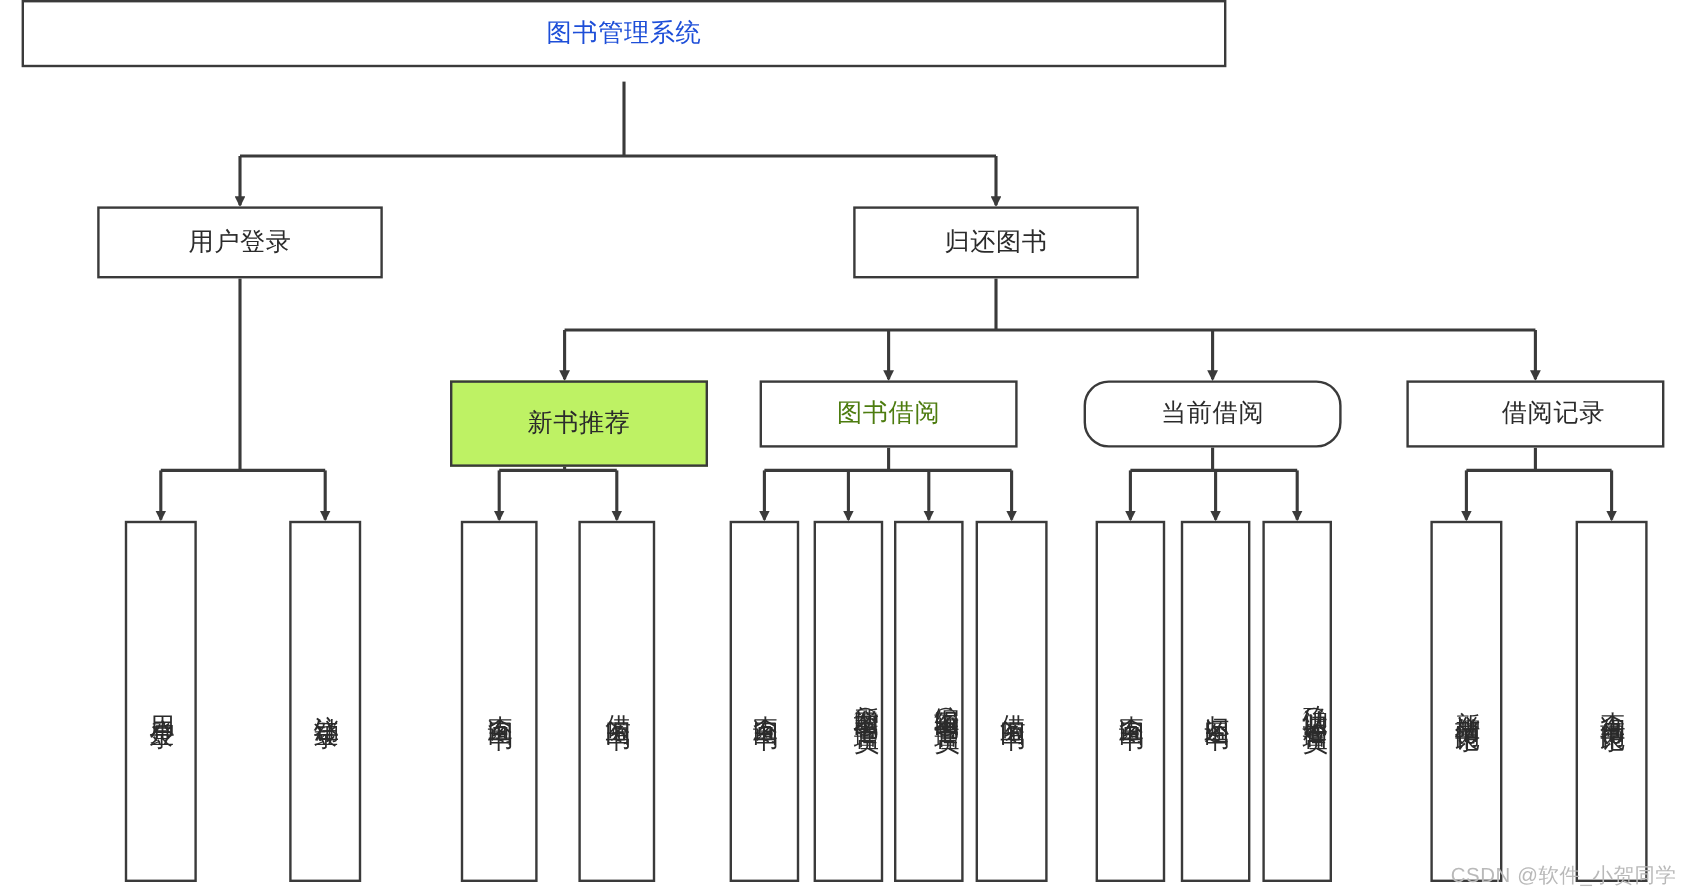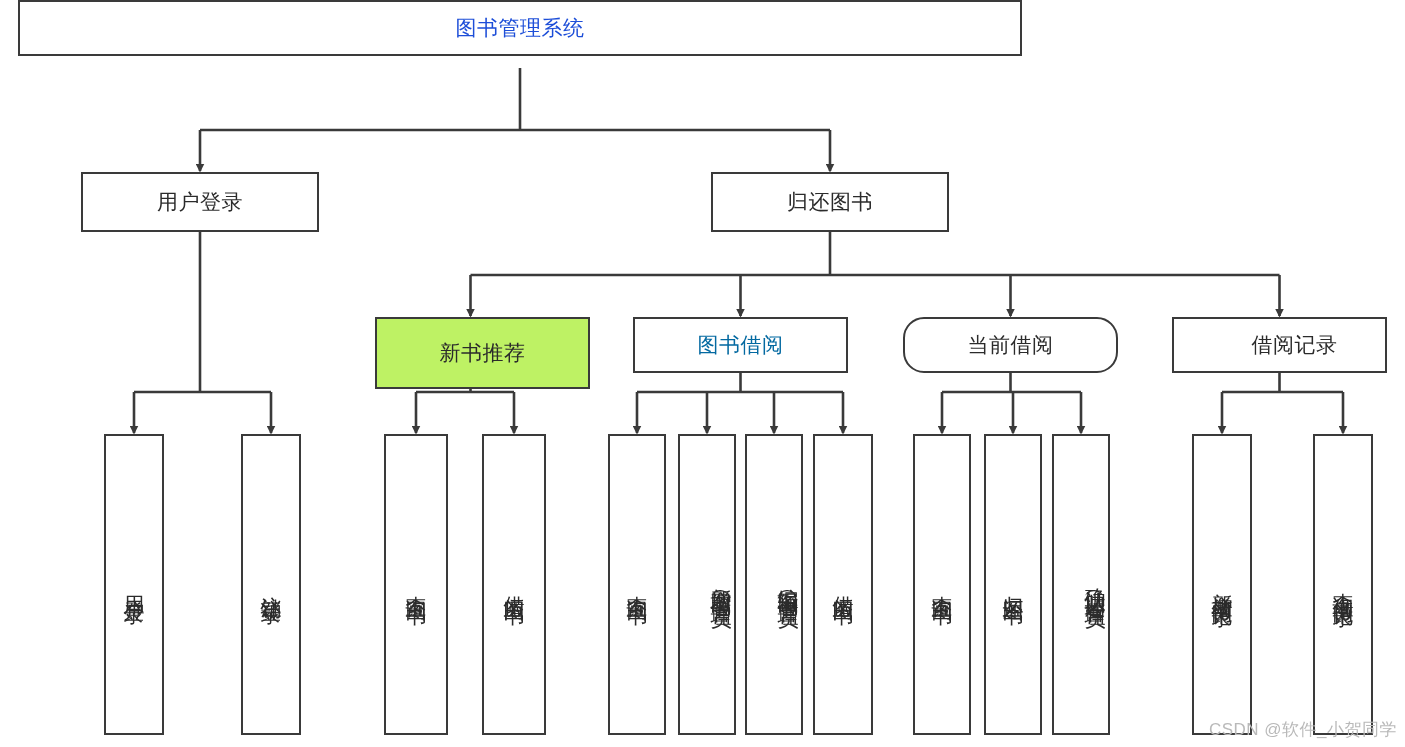--- a/index.html
+++ b/index.html
@@ -117,21 +117,21 @@
       </div>
       <div class="node horizontal" style="left: 81px; top: 172px; width: 238px; height: 60px; border-color: rgb(58, 58, 58); background: rgb(255, 255, 255); color: rgb(43, 43, 43);">
         <span>用户登录</span>
       </div>
       <div class="node horizontal" style="left: 711px; top: 172px; width: 238px; height: 60px; border-color: rgb(58, 58, 58); background: rgb(255, 255, 255); color: rgb(43, 43, 43);">
         <span>归还图书</span>
       </div>
       <div class="node horizontal" style="left: 363px; top: 317px; width: 215px; height: 72px; border-color: rgb(58, 58, 58); background: #bef264; color: rgb(43, 43, 43); margin-left: 12px;">
         <span>新书推荐</span>
       </div>
-      <div class="node horizontal" style="left: 633px; top: 317px; width: 215px; height: 56px; border-color: rgb(58, 58, 58); background: rgb(255, 255, 255); color: #0369a1;">
+      <div class="node horizontal" style="left: 633px; top: 317px; width: 215px; height: 56px; border-color: rgb(58, 58, 58); background: rgb(255, 255, 255); color: #4d7c0f;">
         <span>图书借阅</span>
       </div>
       <div class="node horizontal" style="left: 903px; top: 317px; width: 215px; height: 56px; border-color: rgb(58, 58, 58); background: rgb(255, 255, 255); color: rgb(43, 43, 43); border-radius: 21px;">
         <span>当前借阅</span>
       </div>
       <div class="node horizontal" style="left: 1172px; top: 317px; width: 215px; height: 56px; border-color: rgb(58, 58, 58); background: rgb(255, 255, 255); color: rgb(43, 43, 43); padding-left: 36px;">
         <span>借阅记录</span>
       </div>
       <div class="node vertical" style="left: 104px; top: 434px; width: 60px; height: 301px; border-color: rgb(58, 58, 58); background: rgb(255, 255, 255); color: rgb(43, 43, 43);">
         <span>用户登录</span>

